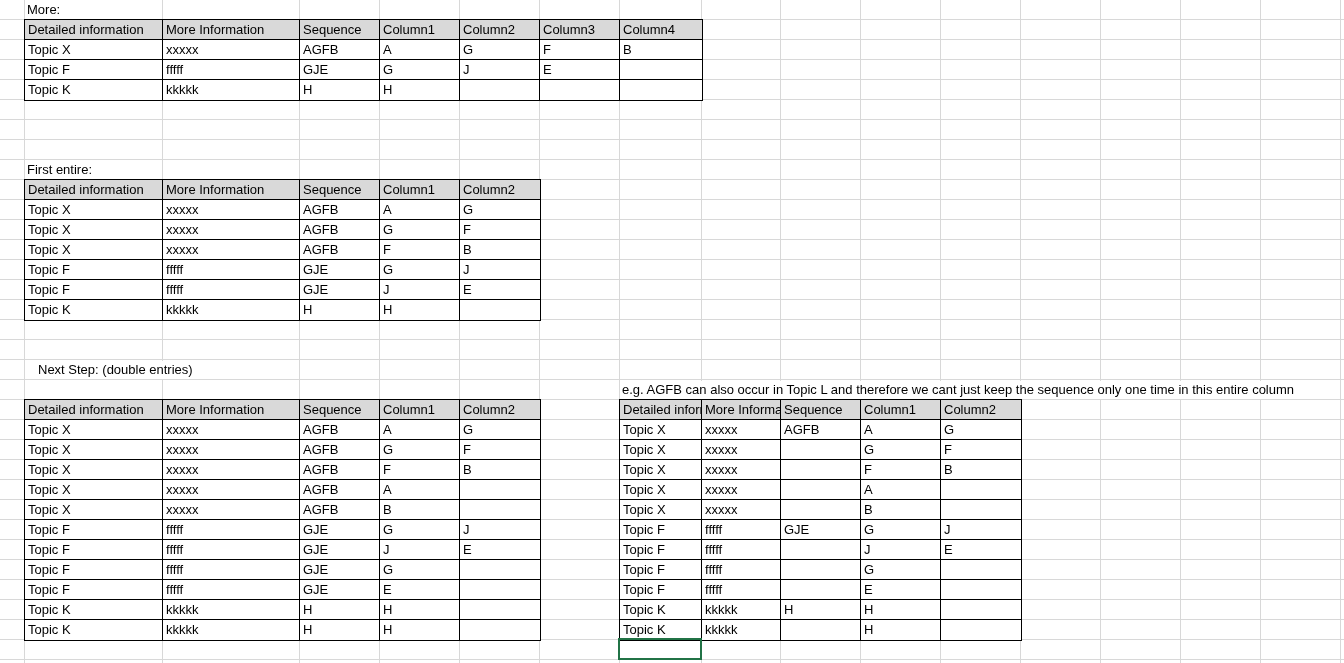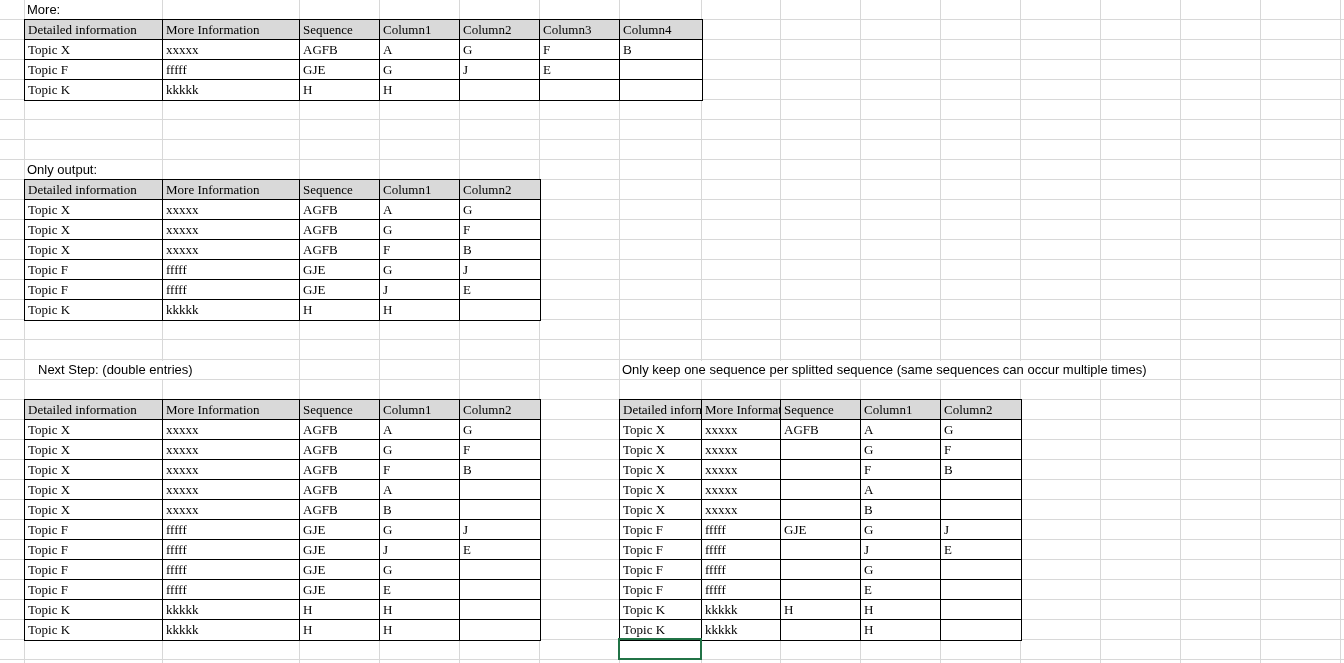--- a/index.html
+++ b/index.html
@@ -28,21 +28,21 @@
     background:#ffffff;
     white-space:nowrap;
     padding:0 2px;
   }
   .xl-table{
     position:absolute;
     border:1px solid #000;
     background:#fff;
   }
   .xl-row{
-    display:flex;height:20px;box-sizing:border-box;font-family:Liberation Serif, serif;
+    display:flex;height:20px;box-sizing:border-box;
   }
   .xl-cell{
     box-sizing:border-box;
     height:20px;
     border-right:1px solid #000;
     border-bottom:1px solid #000;
     font-size:13px;line-height:19px;
     padding-left:3px;
     white-space:nowrap;overflow:hidden;
     background:#fff;color:#000;
@@ -76,26 +76,26 @@
       <div class="vline" style="left: 940px;"></div>
       <div class="vline" style="left: 1020px;"></div>
       <div class="vline" style="left: 1100px;"></div>
       <div class="vline" style="left: 1180px;"></div>
       <div class="vline" style="left: 1260px;"></div>
       <div class="vline" style="left: 1340px;"></div>
     </div>
 
   <div class="sheet-label" style="left:25px;top:1px;">More:</div>
 
-  <div class="sheet-label" style="left:25px;top:161px;">Only output:</div>
+  <div class="sheet-label" style="left:25px;top:161px;">First entire:</div>
 
   <div class="sheet-label" style="left:36px;top:361px;">Next Step: (double entries)</div>
 
-  <div class="sheet-label" style="left:620px;top:361px;">Only keep one sequence per splitted sequence (same sequences can occur multiple times)</div>
-
+
+  <div class="sheet-label" style="left:620px;top:381px;">e.g. AGFB can also occur in Topic L and therefore we cant just keep the sequence only one time in this entire column</div>
 
   <div class="xl-table" id="t-input" style="left:24px;top:19px;">
       <div class="xl-row hdr">
         <div class="xl-cell" style="width: 138px;">Detailed information</div>
         <div class="xl-cell" style="width: 137px;">More Information</div>
         <div class="xl-cell" style="width: 80px;">Sequence</div>
         <div class="xl-cell" style="width: 80px;">Column1</div>
         <div class="xl-cell" style="width: 80px;">Column2</div>
         <div class="xl-cell" style="width: 80px;">Column3</div>
         <div class="xl-cell" style="width: 82px;">Column4</div>

